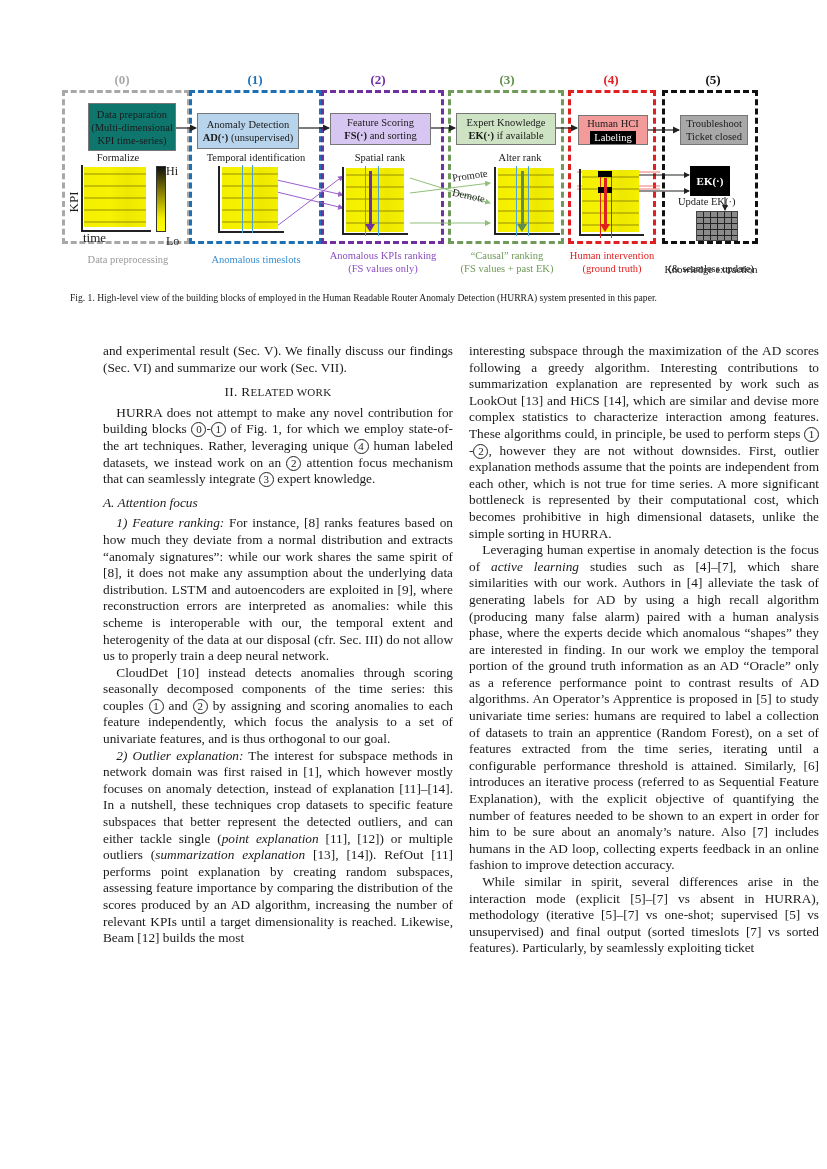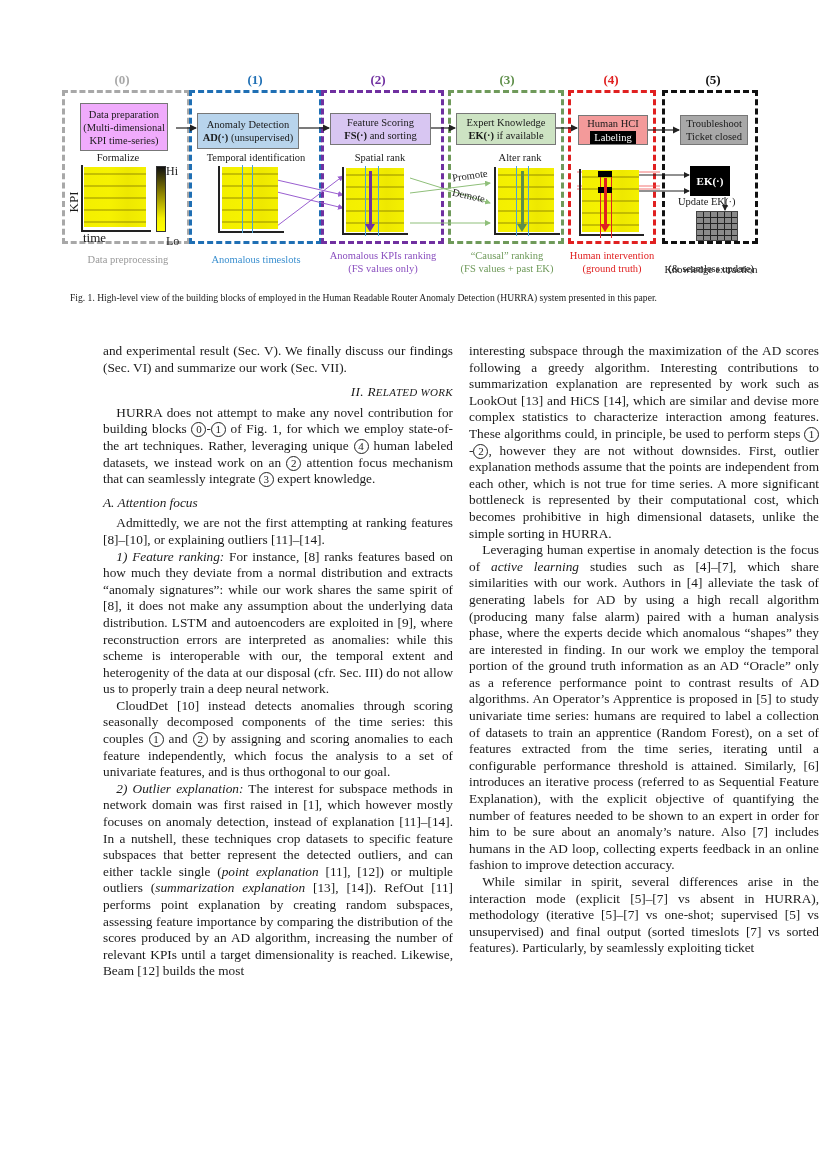--- a/index.html
+++ b/index.html
@@ -16,21 +16,21 @@
       repeating-linear-gradient(180deg, rgba(120,110,0,0.0) 0 6px, rgba(110,100,0,0.35) 6px 8px, rgba(0,0,0,0) 8px 12px),
       linear-gradient(90deg,#f3ef00,#f6f200 40%,#eee800 70%,#f4f000);
       }
   .axis-v { position:absolute; width:1.5px; background:#222; }
   .axis-h { position:absolute; height:1.5px; background:#222; }
   .caption-under { position:absolute; font-size:10.5px; text-align:center; white-space:nowrap; line-height:13px; }
   .figcap { position:absolute; left:70px; top:292px; width:700px; font-size:9.6px; white-space:nowrap; }
   .col { position:absolute; width:350px; font-size:13.3px; line-height:16.6px; text-align:justify;margin-left:48px; }
   .col p { margin:0; text-indent:1em; }
   .col p.noind { text-indent:0; }
-  .sec-title { text-align:right; margin:8px 0 4px 0; font-size:13.3px; letter-spacing:0.3px;font-style:italic; }
+  .sec-title { text-align:center; margin:8px 0 4px 0; font-size:13.3px; letter-spacing:0.3px; }
   .sec-title .sc { font-size:11px; }
   .subsec { font-style:italic; margin:7px 0 4px 0; }
   .circ { display:inline-block; width:13px; height:13px; border:1px solid #222; border-radius:50%;
           text-align:center; line-height:13px; font-size:11px; text-indent:0; vertical-align:0px; }
   i { font-style:italic; }
 </style>
 </head>
 <body>
 
 <div class="fig">
@@ -42,21 +42,21 @@
   <div class="stage-num" style="left:521px;top:4px;color:#e02020">(4)</div>
   <div class="stage-num" style="left:623px;top:4px;color:#111">(5)</div>
 
   <div class="stage-box" style="left:2px;top:22px;width:128px;height:154px;border-color:#a8a8a8"></div>
   <div class="stage-box" style="left:129px;top:22px;width:133px;height:154px;border-color:#1f6fb4"></div>
   <div class="stage-box" style="left:261px;top:22px;width:123px;height:154px;border-color:#7030a0"></div>
   <div class="stage-box" style="left:388px;top:22px;width:116px;height:154px;border-color:#6f9a5a"></div>
   <div class="stage-box" style="left:508px;top:22px;width:88px;height:154px;border-color:#e02020"></div>
   <div class="stage-box" style="left:602px;top:22px;width:96px;height:154px;border-color:#111"></div>
 
-  <div class="pbox" style="left:20px;top:35px;width:88px;height:48px;background:#f0abfc">
+  <div class="pbox" style="left:28px;top:35px;width:88px;height:48px;background:#0f766e">
     <span id="dp-label">
         <span style="display: block;">Data preparation</span>
         <span style="display: block;">(Multi-dimensional</span>
         <span style="display: block;">KPI time-series)</span>
       </span>
   </div>
   <div class="pbox" style="left:137px;top:45px;width:102px;height:36px;background:#b8d4ec">
     <span>Anomaly Detection</span>
     <span><b>AD(·)</b><span> (unsupervised)</span></span>
   </div>
@@ -177,21 +177,20 @@
   <div class="caption-under" style="left:600px;top:194px;width:102px;color:#222">(&amp; seamless update)</div>
 </div>
 
 <div class="figcap">Fig. 1.  High-level view of the building blocks of employed in the Human Readable Router Anomaly Detection (HURRA) system presented in this paper.</div>
 
 <div class="col" style="left:55px;top:343px">
   <p class="noind">and experimental result (Sec. V). We finally discuss our findings (Sec. VI) and summarize our work (Sec. VII).</p>
   <div class="sec-title"><span>II. </span><span>R</span><span class="sc">ELATED WORK</span></div>
   <p><span>HURRA does not attempt to make any novel contribution for building blocks </span><span class="circ">0</span>-<span class="circ">1</span><span> of Fig. 1, for which we employ state-of-the art techniques. Rather, leveraging unique </span><span class="circ">4</span><span> human labeled datasets, we instead work on an </span><span class="circ">2</span><span> attention focus mechanism that can seamlessly integrate </span><span class="circ">3</span><span> expert knowledge.</span></p>
   <div class="subsec">A.  Attention focus</div>
-  <p>Admittedly, we are not the first attempting at ranking features [8]–[10], or explaining outliers [11]–[14].</p>
   <p><i>1) Feature ranking:</i><span> For instance, [8] ranks features based on how much they deviate from a normal distribution and extracts “anomaly signatures”: while our work shares the same spirit of [8], it does not make any assumption about the underlying data distribution. LSTM and autoencoders are exploited in [9], where reconstruction errors are interpreted as anomalies: while this scheme is interoperable with our, the temporal extent and heterogenity of the data at our disposal (cfr. Sec. III) do not allow us to properly train a deep neural network.</span></p>
   <p><span>CloudDet [10] instead detects anomalies through scoring seasonally decomposed components of the time series: this couples </span><span class="circ">1</span><span> and </span><span class="circ">2</span><span> by assigning and scoring anomalies to each feature independently, which focus the analysis to a set of univariate features, and is thus orthogonal to our goal.</span></p>
   <p><i>2) Outlier explanation:</i><span> The interest for subspace methods in network domain was first raised in [1], which however mostly focuses on anomaly detection, instead of explanation [11]–[14]. In a nutshell, these techniques crop datasets to specific feature subspaces that better represent the detected outliers, and can either tackle single (</span><i>point explanation</i><span> [11], [12]) or multiple outliers (</span><i>summarization explanation</i><span> [13], [14]). RefOut [11] performs point explanation by creating random subspaces, assessing feature importance by comparing the distribution of the scores produced by an AD algorithm, increasing the number of relevant KPIs until a target dimensionality is reached. Likewise, Beam [12] builds the most</span></p>
 </div>
 
 <div class="col" style="left:421px;top:343px">
   <p class="noind"><span>interesting subspace through the maximization of the AD scores following a greedy algorithm. Interesting contributions to summarization explanation are represented by work such as LookOut [13] and HiCS [14], which are similar and devise more complex statistics to characterize interaction among features. These algorithms could, in principle, be used to perform steps </span><span class="circ">1</span>-<span class="circ">2</span><span>, however they are not without downsides. First, outlier explanation methods assume that the points are independent from each other, which is not true for time series. A more significant bottleneck is represented by their computational cost, which becomes prohibitive in high dimensional datasets, unlike the simple sorting in HURRA.</span></p>
   <p><span>Leveraging human expertise in anomaly detection is the focus of </span><i>active learning</i><span> studies such as [4]–[7], which share similarities with our work. Authors in [4] alleviate the task of generating labels for AD by using a high recall algorithm (producing many false alarm) paired with a human analysis phase, where the experts decide which anomalous “shapes” they are interested in finding. In our work we employ the temporal portion of the ground truth information as an AD “Oracle” only as a reference performance point to contrast results of AD algorithms. An Operator’s Apprentice is proposed in [5] to study univariate time series: humans are required to label a collection of datasets to train an apprentice (Random Forest), on a set of features extracted from the time series, iterating until a configurable performance threshold is attained. Similarly, [6] introduces an iterative process (referred to as Sequential Feature Explanation), with the explicit objective of quantifying the number of features needed to be shown to an expert in order for him to be sure about an anomaly’s nature. Also  [7] includes humans in the AD loop, collecting experts feedback in an online fashion to improve detection accuracy.</span></p>
   <p>While similar in spirit, several differences arise in the interaction mode (explicit [5]–[7] vs absent in HURRA), methodology (iterative [5]–[7] vs one-shot; supervised [5] vs unsupervised) and final output (sorted timeslots [7] vs sorted features). Particularly, by seamlessly exploiting ticket</p>
 </div>

